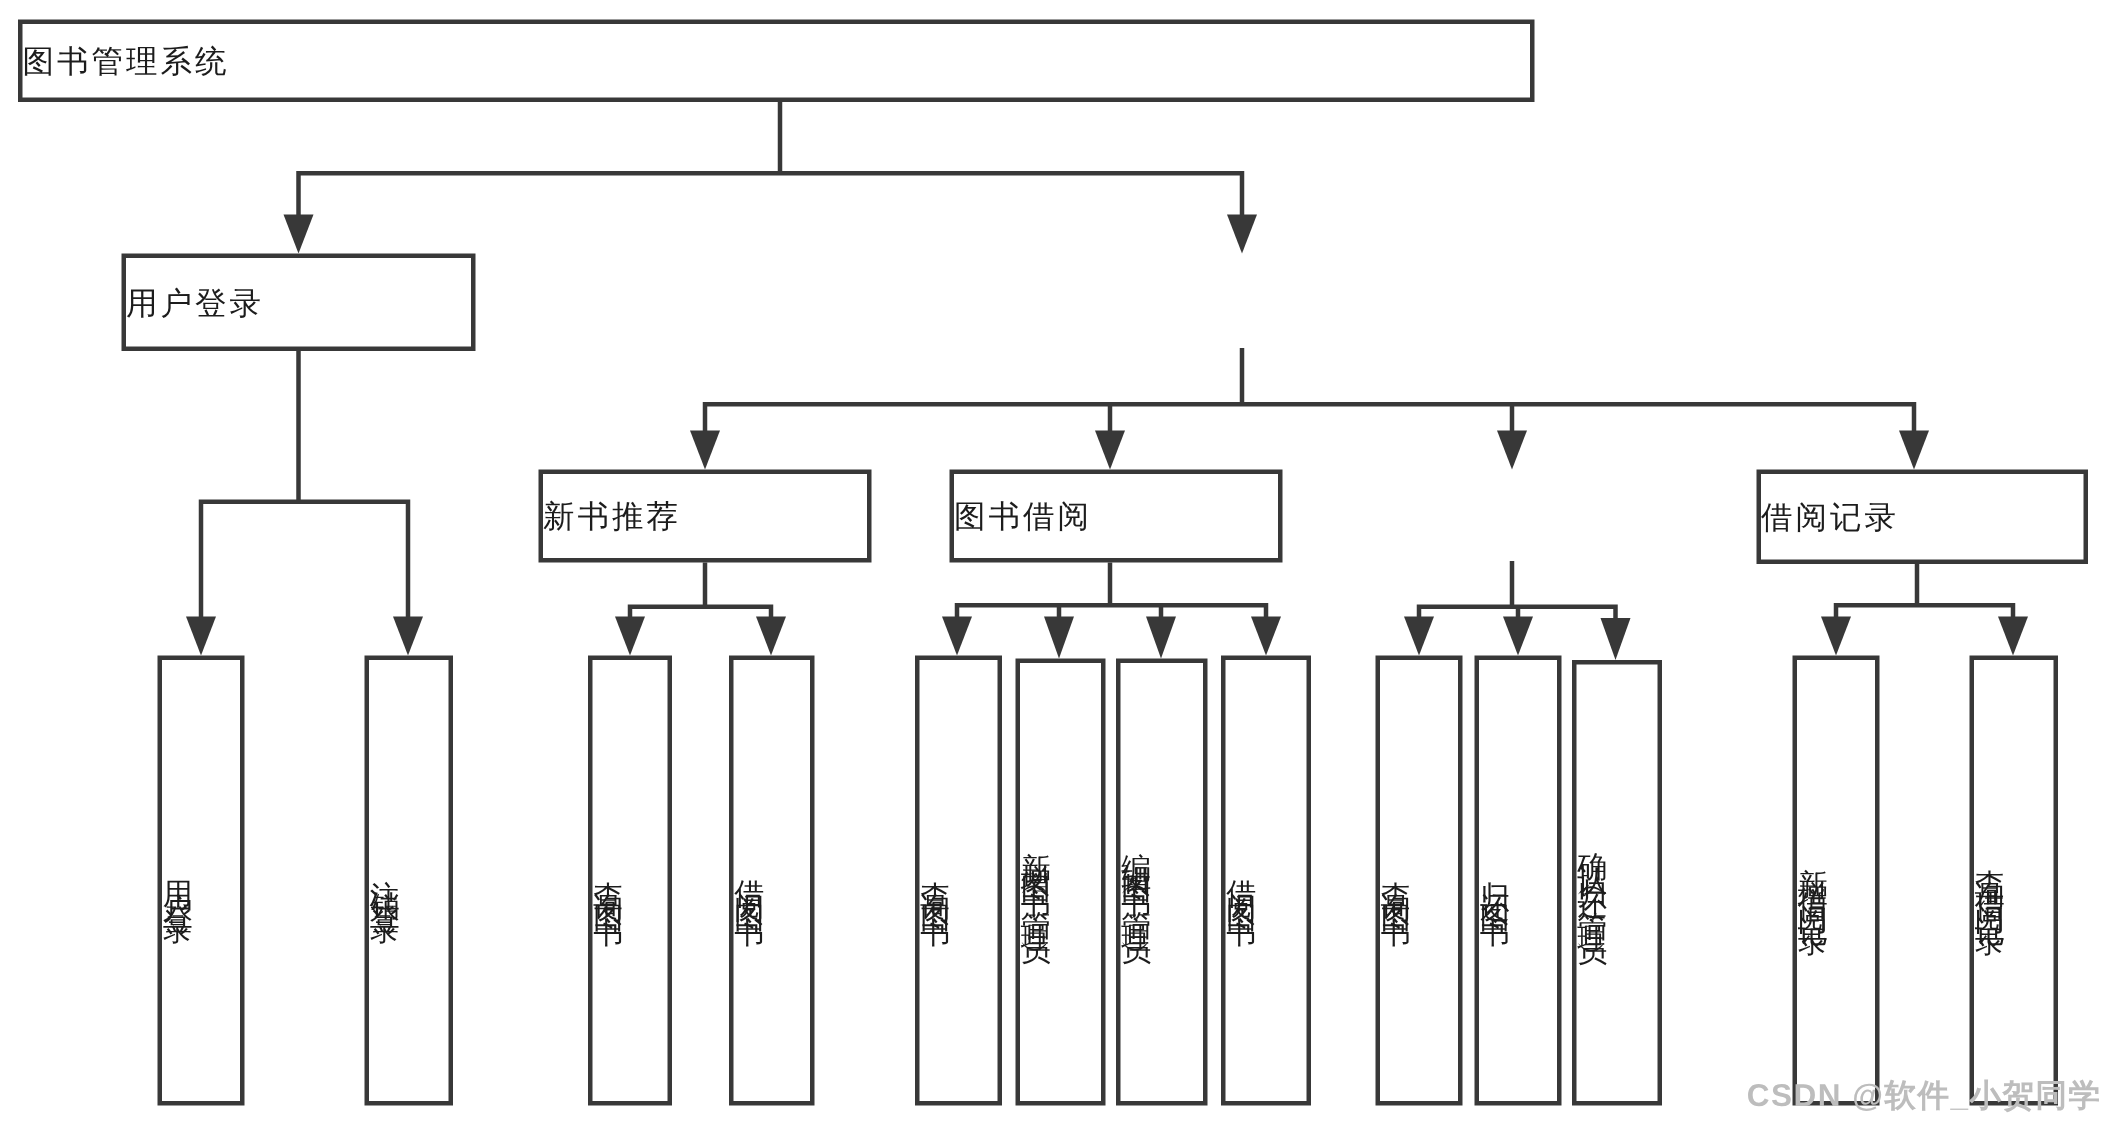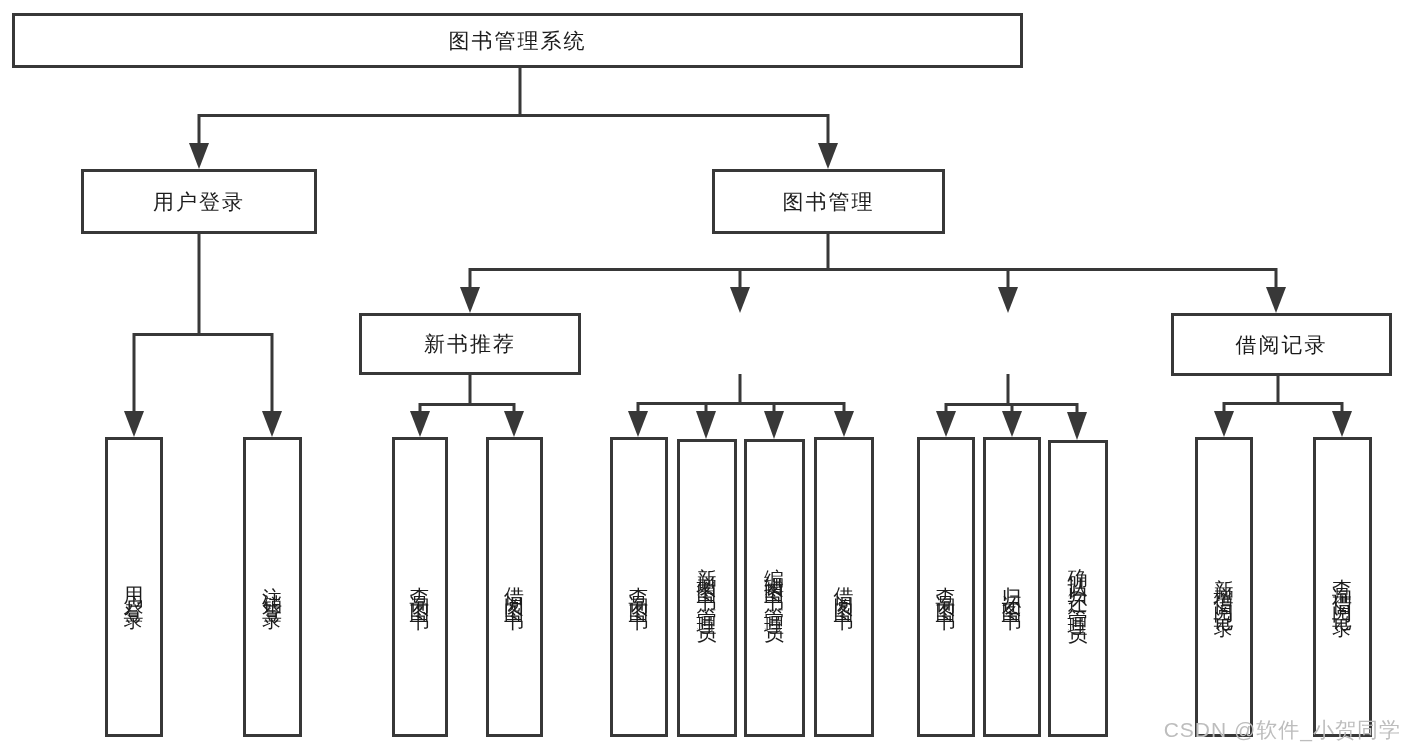--- a/index.html
+++ b/index.html
@@ -11,21 +11,20 @@
     overflow:hidden;
   }
   #wires{position:absolute;left:0;top:0;width:1405px;height:747px;}
   .node{
     position:absolute;
     box-sizing:border-box;
     border:3px solid #383838;
     background:#ffffff;
     display:flex;
     align-items:center;
-    justify-content:center;
     color:#1c1c1c;
   }
   .h-label{
     font-size:21px;
     letter-spacing:2px;
     white-space:nowrap;
   }
   .v-label{
     writing-mode:vertical-rl;
     text-orientation:mixed;
@@ -36,20 +35,21 @@
   }
   #watermark{
     position:absolute;
     right:4px;
     bottom:3px;
     font-size:21px;
     color:#bdbdbd;
     letter-spacing:1px;
     z-index:10;
     white-space:nowrap;
+    font-weight:bold;
   }
 </style>
 </head>
 <body>
 
 <div id="canvas">
 
   <svg id="wires" viewBox="0 0 1405 747" xmlns="http://www.w3.org/2000/svg">
     <g stroke="#383838" stroke-width="3" fill="none">
 
@@ -90,26 +90,26 @@
     </g>
   </svg>
 
   <div class="node" style="left:12px;top:13px;width:1011px;height:55px">
     <span class="h-label">图书管理系统</span>
   </div>
 
   <div class="node" style="left:81px;top:169px;width:236px;height:65px">
     <span class="h-label">用户登录</span>
   </div>
-  <div class="node" style="left:712px;top:169px;width:233px;height:65px">
-    <span class="h-label">图书管理</span>
-  </div>
 
   <div class="node" style="left:359px;top:313px;width:222px;height:62px">
     <span class="h-label">新书推荐</span>
+  </div>
+  <div class="node" style="left:633px;top:313px;width:222px;height:62px">
+    <span class="h-label">图书借阅</span>
   </div>
   <div class="node" style="left:1171px;top:313px;width:221px;height:63px">
     <span class="h-label">借阅记录</span>
   </div>
 
   <div class="node" style="left:105px;top:437px;width:58px;height:300px">
     <span class="v-label">用户登录</span>
   </div>
   <div class="node" style="left:243px;top:437px;width:59px;height:300px">
     <span class="v-label">注销登录</span>

